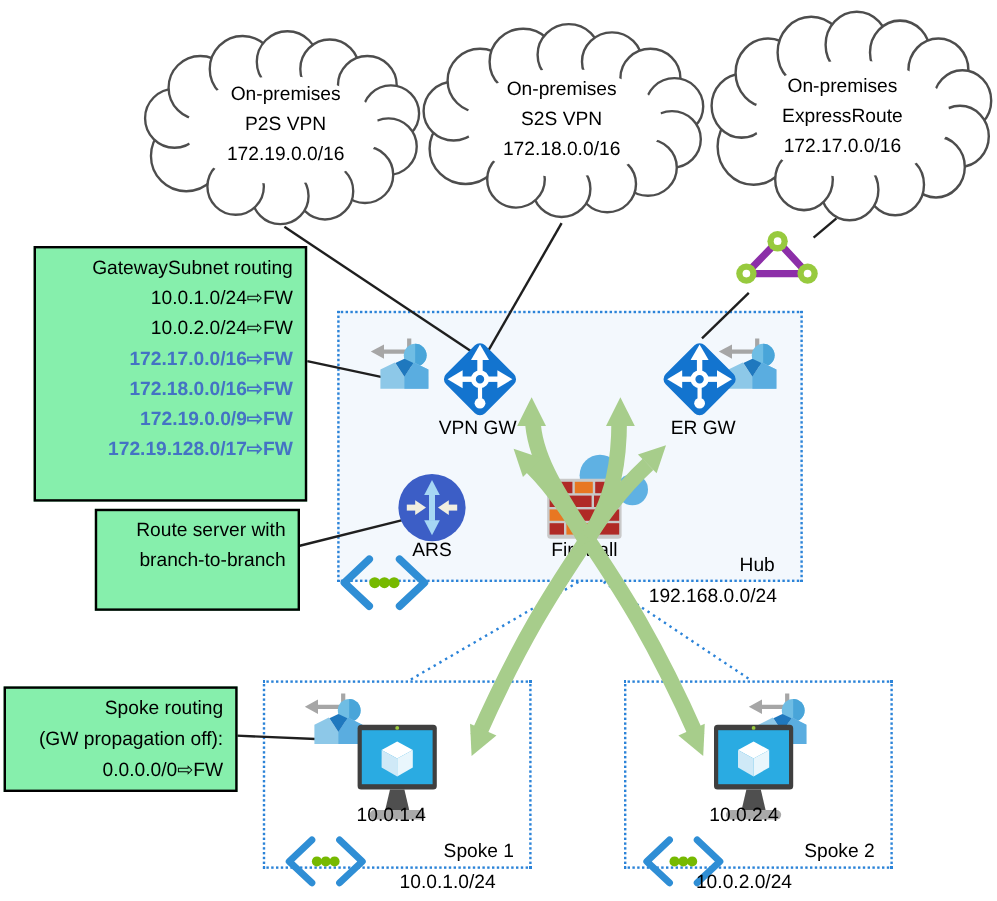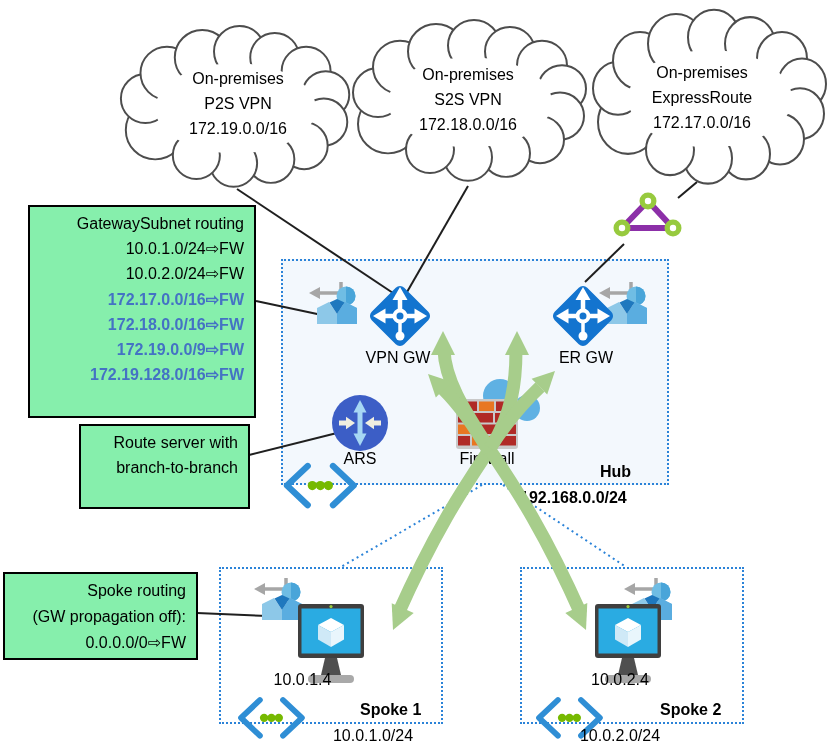--- a/index.html
+++ b/index.html
@@ -20,21 +20,21 @@
   .vnet-box{border:2px dotted #2b83d8;box-sizing:border-box;background:transparent;}
   .hub-tint{background:rgba(233,243,251,0.55);}
 
   
   .callout{border:2px solid #000;background:#86efac;box-sizing:border-box;
            text-align:right;font-size:16px;line-height:25px;padding:4px 10px 4px 6px;}
   .blue-route{color:#4472c4;font-weight:bold;}
 
   .lbl{font-size:16px;line-height:19px;white-space:nowrap;}
   .center{text-align:center;}
-  .right{text-align:left;font-weight:bold;}
+  .right{text-align:center;}
   .cloud-text{font-size:16px;line-height:25px;text-align:center;}
 </style>
 </head>
 <body>
 
 <div id="canvas">
 
   <div id="borders" class="layer abs">
     <div class="abs vnet-box hub-tint" style="left:281px;top:259px;width:388px;height:226px;"></div>
     <div class="abs vnet-box" style="left:219px;top:567px;width:224px;height:157px;"></div>
@@ -239,42 +239,42 @@
       <div>172.17.0.0/16</div>
     </div>
 
     <div class="abs callout" style="left:28px;top:205px;width:228px;height:213px;line-height:25.2px;">
       <div>GatewaySubnet routing</div>
       <div>10.0.1.0/24⇨FW</div>
       <div>10.0.2.0/24⇨FW</div>
       <div class="blue-route">172.17.0.0/16⇨FW</div>
       <div class="blue-route">172.18.0.0/16⇨FW</div>
       <div class="blue-route">172.19.0.0/9⇨FW</div>
-      <div class="blue-route">172.19.128.0/16⇨FW</div>
+      <div class="blue-route">172.19.128.0/17⇨FW</div>
     </div>
 
     <div class="abs callout" style="left:79px;top:424px;width:171px;height:85px;">
       <div>Route server with</div>
       <div>branch-to-branch</div>
     </div>
 
     <div class="abs callout" style="left:3px;top:572px;width:195px;height:88px;line-height:26px;">
       <div>Spoke routing</div>
       <div>(GW propagation off):</div>
       <div>0.0.0.0/0⇨FW</div>
     </div>
 
     <div class="abs lbl center" style="left:353px;top:348px;width:90px;">VPN GW</div>
     <div class="abs lbl center" style="left:545px;top:348px;width:82px;">ER GW</div>
     <div class="abs lbl center" style="left:330px;top:449px;width:60px;">ARS</div>
     <div class="abs lbl center" style="left:447px;top:449px;width:80px;">Firewall</div>
     <div class="abs lbl right" style="left:600px;top:462px;width:62px;">Hub</div>
     <div class="abs lbl right" style="left:520px;top:488px;width:148px;">192.168.0.0/24</div>
 
-    <div class="abs lbl center" style="left:250px;top:670px;width:105px;">10.0.1.4</div>
+    <div class="abs lbl center" style="left:250px;top:670px;width:105px;text-align:right;">10.0.1.4</div>
     <div class="abs lbl right" style="left:360px;top:700px;width:78px;">Spoke 1</div>
     <div class="abs lbl center" style="left:305px;top:726px;width:136px;">10.0.1.0/24</div>
 
     <div class="abs lbl center" style="left:567px;top:670px;width:106px;">10.0.2.4</div>
     <div class="abs lbl right" style="left:660px;top:700px;width:79px;">Spoke 2</div>
     <div class="abs lbl center" style="left:552px;top:726px;width:136px;">10.0.2.0/24</div>
   </div>
 
   <svg id="arrows-art" class="layer" width="831" height="751" viewBox="0 0 831 751">
     <g stroke="#a7cd8b" stroke-width="13" fill="none">

